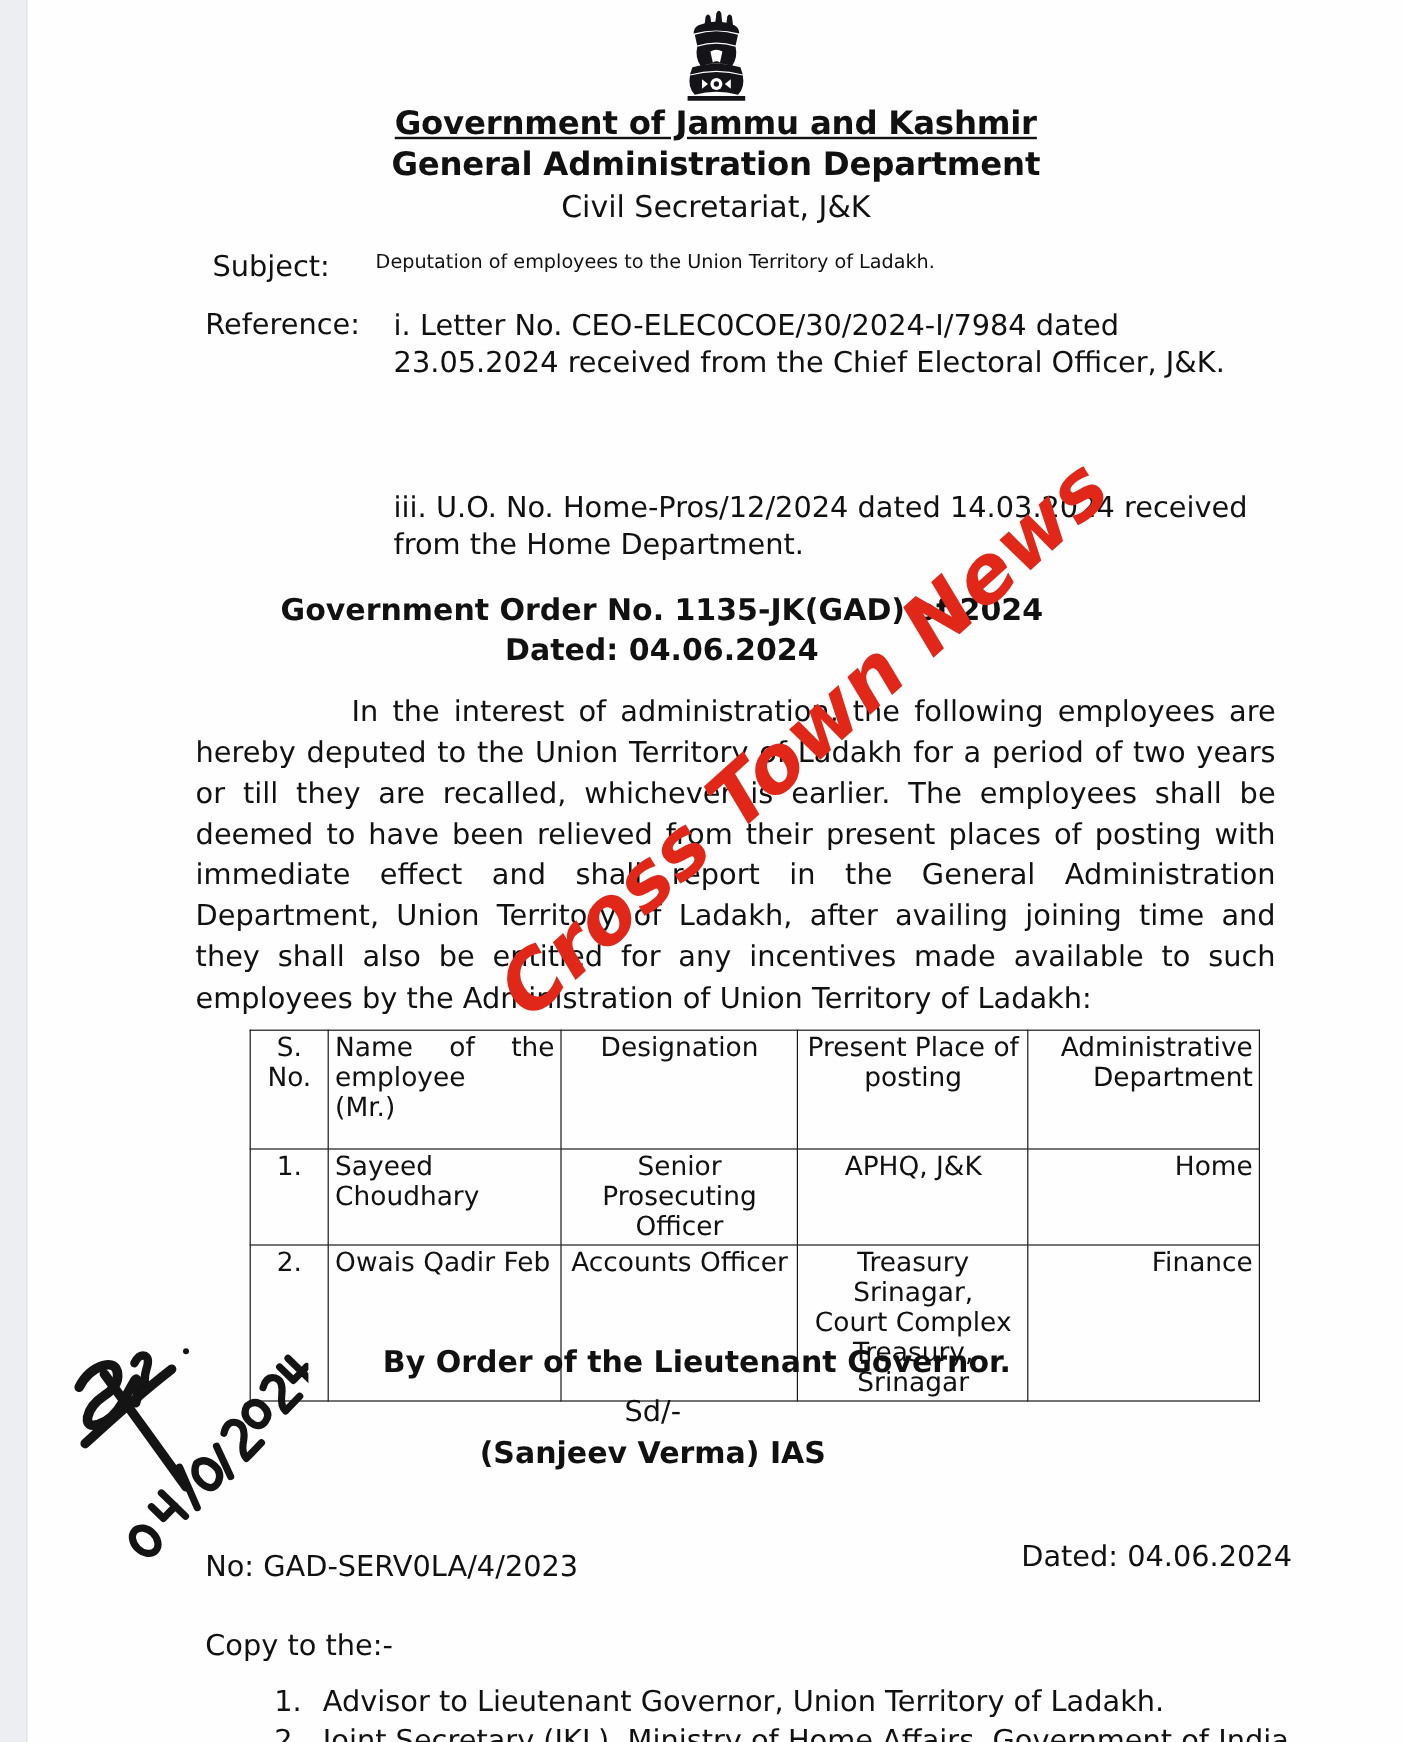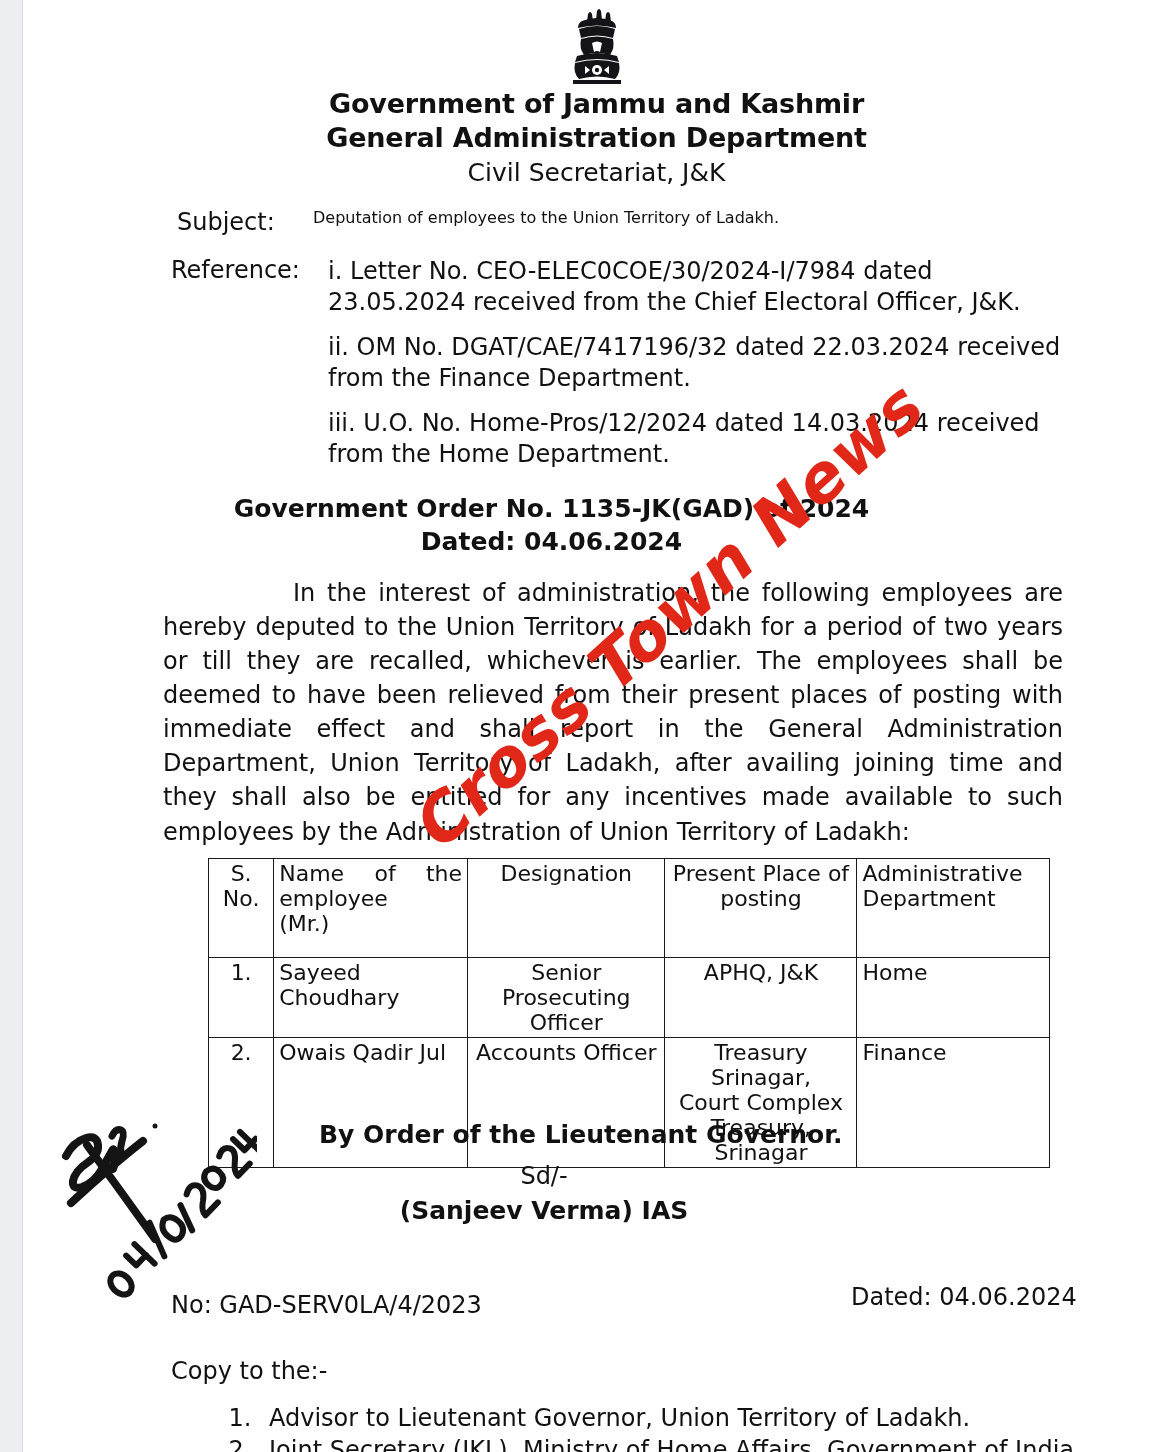--- a/index.html
+++ b/index.html
@@ -40,21 +40,21 @@
   .emblem { width: 58px; height: 82px; display: block; }
 
   .org-line1, .org-line2 {
     position: absolute;
     left: 0; right: 0;
     text-align: center;
     font-weight: bold;
     font-size: 27px;
     letter-spacing: -0.2px;
   }
-  .org-line1 { top: 88px; }
+  .org-line1 { top: 88px; text-decoration: underline; }
   .org-line2 { top: 122px; }
   .org-line3 {
     position: absolute;
     left: 0; right: 0; top: 158px;
     text-align: center;
     font-size: 25px;
   }
 
   
   .lbl {
@@ -113,21 +113,21 @@
   .tbl td, .tbl th {
     border: 1.6px solid #1a1a1a;
     padding: 2px 5px;
     vertical-align: top;
     font-weight: normal;
   }
   .tbl .c-sno   { width: 58px;  text-align: center; }
   .tbl .c-name  { width: 196px; text-align: left; }
   .tbl .c-desig { width: 198px; text-align: center; }
   .tbl .c-place { width: 198px; text-align: center; margin-top: 12px; }
-  .tbl .c-dept  { width: 186px; text-align: left; }
+  .tbl .c-dept  { width: 186px; text-align: right; }
   .tbl .hdr-name { text-align: justify; text-align-last: justify; }
   .tbl .body-row td { height: 74px; }
   .tbl .body-row.tall td { height: 96px; }
   .tbl .hdr-row td { height: 94px; }
   .cellline { display: block; }
 
   
   .by-order {
     position: absolute;
     left: 296px; top: 1120px;
@@ -239,21 +239,20 @@
 
     <div class="org-line1">Government of Jammu and Kashmir</div>
     <div class="org-line2">General Administration Department</div>
     <div class="org-line3">Civil Secretariat, J&amp;K</div>
 
     <div class="lbl subject-label">Subject:</div>
     <div class="lbl subject-text">Deputation of employees to the Union Territory of Ladakh.</div>
 
     <div class="lbl reference-label">Reference:</div>
     <div class="ref-item ref-i">i. Letter No. CEO-ELEC0COE/30/2024-I/7984 dated 23.05.2024 received from the Chief Electoral Officer, J&amp;K.</div>
-    <div class="ref-item ref-ii">ii. OM No. DGAT/CAE/7417196/32 dated 22.03.2024 received from the Finance Department.</div>
     <div class="ref-item ref-iii">iii. U.O. No. Home-Pros/12/2024 dated 14.03.2024 received from the Home Department.</div>
 
     <div class="order-no">Government Order No.  1135-JK(GAD) of 2024</div>
     <div class="order-dated">Dated: 04.06.2024</div>
 
     <div class="body-para">In the interest of administration, the following employees are hereby deputed to the Union Territory of Ladakh for a period of two years or till they are recalled, whichever is earlier. The employees shall be deemed to have been relieved from their present places of posting with immediate effect and shall report in the General Administration Department, Union Territory of Ladakh, after availing joining time and they shall also be entitled for any incentives made available to such employees by the Administration of Union Territory of Ladakh:</div>
 
     <table class="tbl">
       <tbody>
         <tr class="hdr-row">
@@ -289,21 +288,21 @@
           </td>
           <td class="c-place">
             <span class="cellline">APHQ, J&amp;K</span>
           </td>
           <td class="c-dept">Home</td>
         </tr>
 
         <tr class="body-row tall">
           <td class="c-sno">2.</td>
           <td class="c-name">
-            <span class="cellline">Owais Qadir Jul</span>
+            <span class="cellline">Owais Qadir Feb</span>
           </td>
           <td class="c-desig">
             <span class="cellline">Accounts Officer</span>
           </td>
           <td class="c-place">
             <span class="cellline">Treasury Srinagar,</span>
             <span class="cellline">Court Complex</span>
             <span class="cellline">Treasury, Srinagar</span>
           </td>
           <td class="c-dept">Finance</td>

